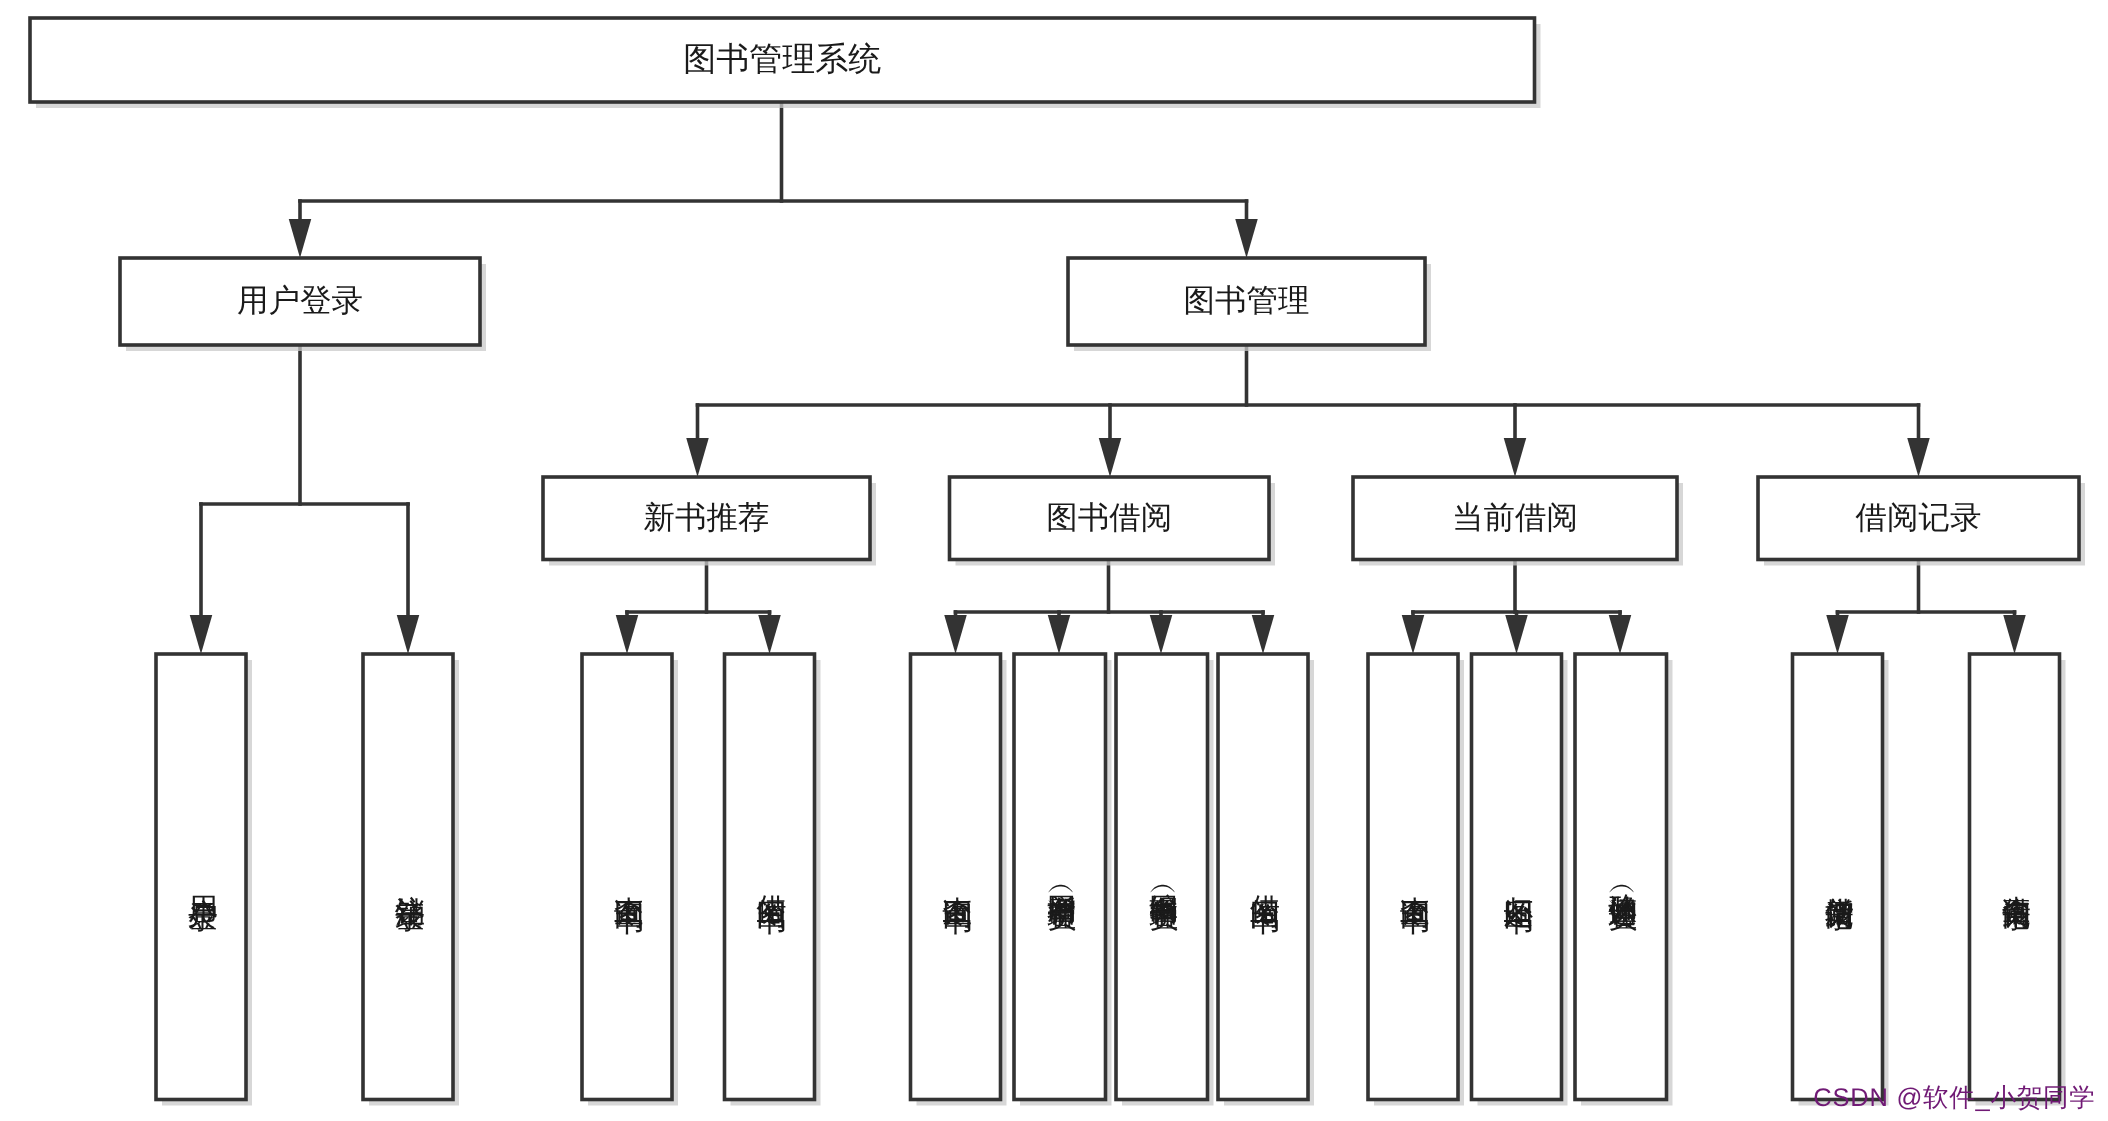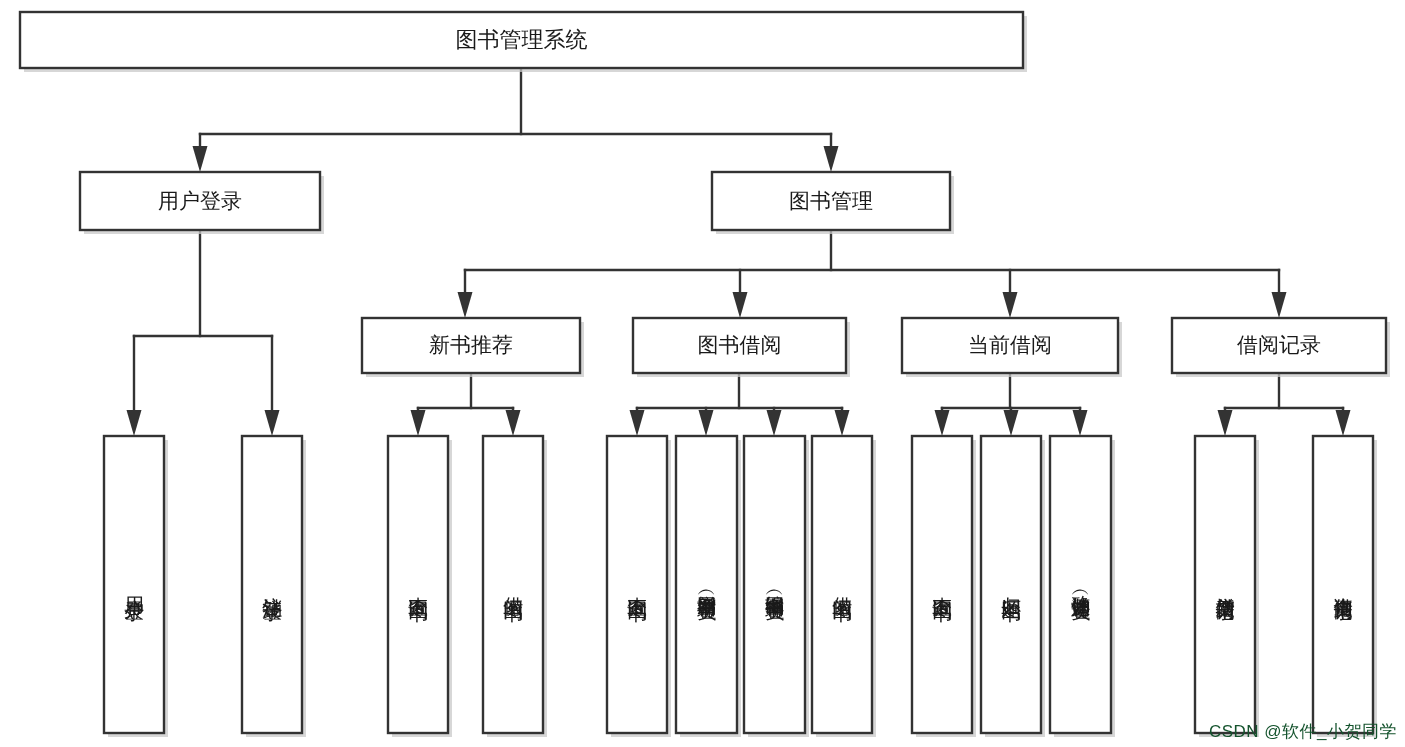--- a/index.html
+++ b/index.html
@@ -76,21 +76,21 @@
     color: #1a1a1a;
     white-space: nowrap;
     text-align: center;
   }
   .watermark {
     position: absolute;
     right: 8px;
     bottom: 4px;
     font-family: "Liberation Sans", "DejaVu Sans", sans-serif;
     font-size: 17px;
-    color: #14532d;
+    color: #701a75;
     white-space: nowrap;
     letter-spacing: 0.5px;
   }
 </style>
 </head>
 <body>
 
 <div id="diagram-root">
 
   <svg class="diagram-canvas" viewBox="0 0 1405 747" xmlns="http://www.w3.org/2000/svg">

